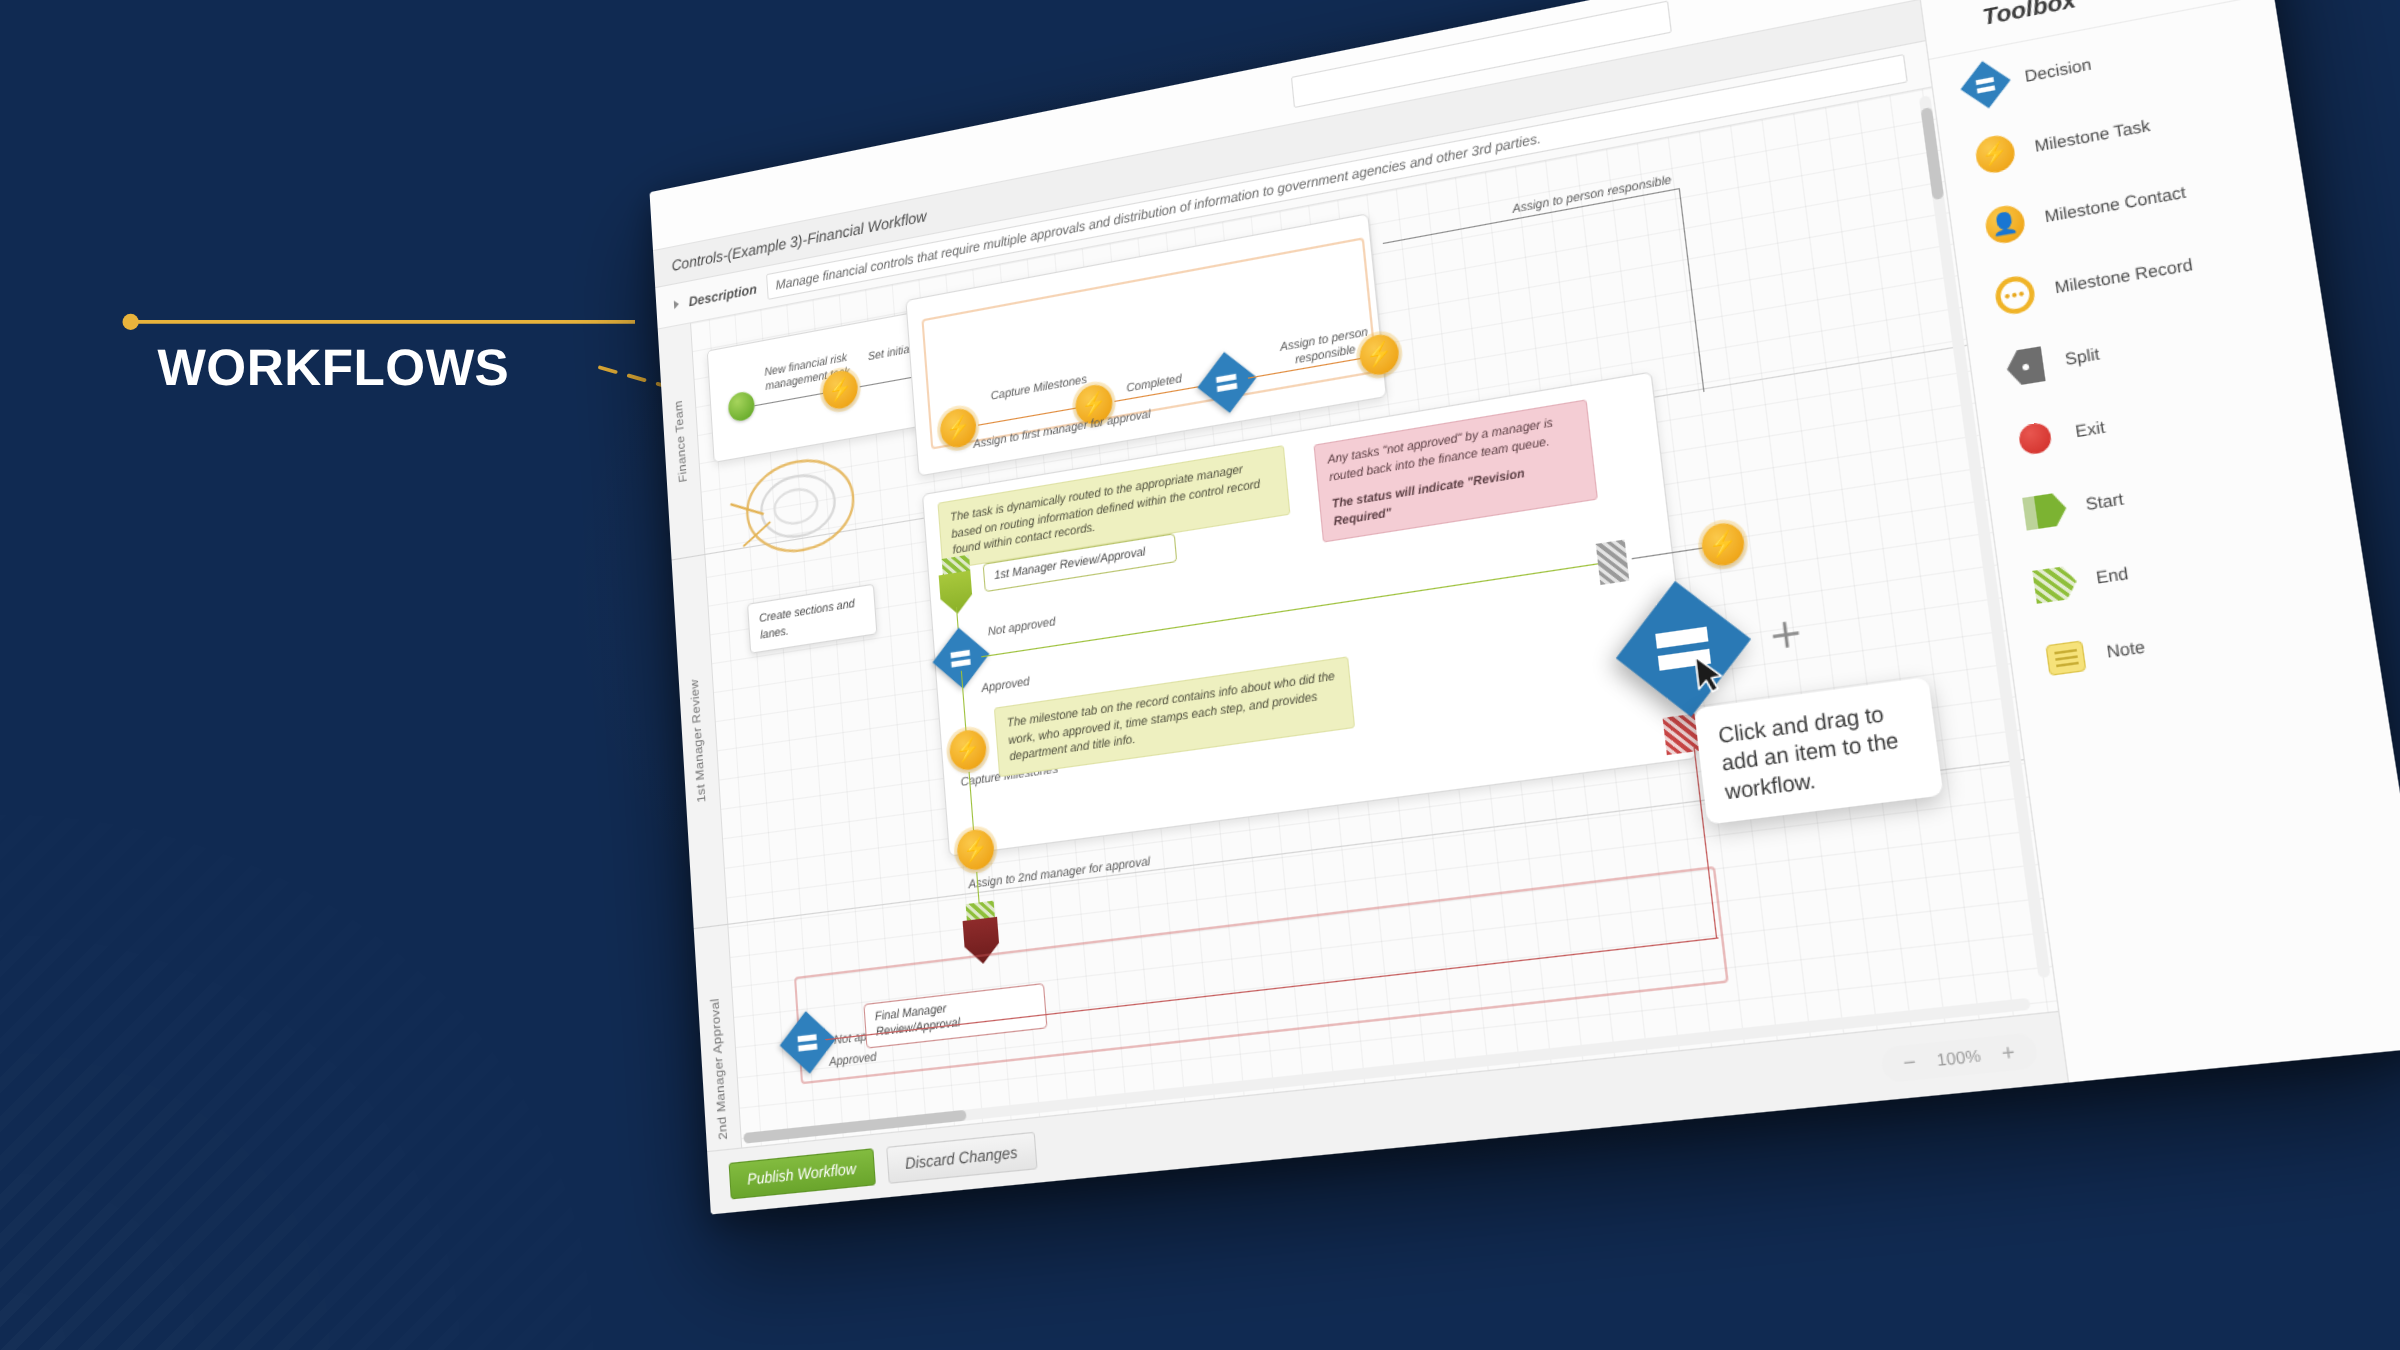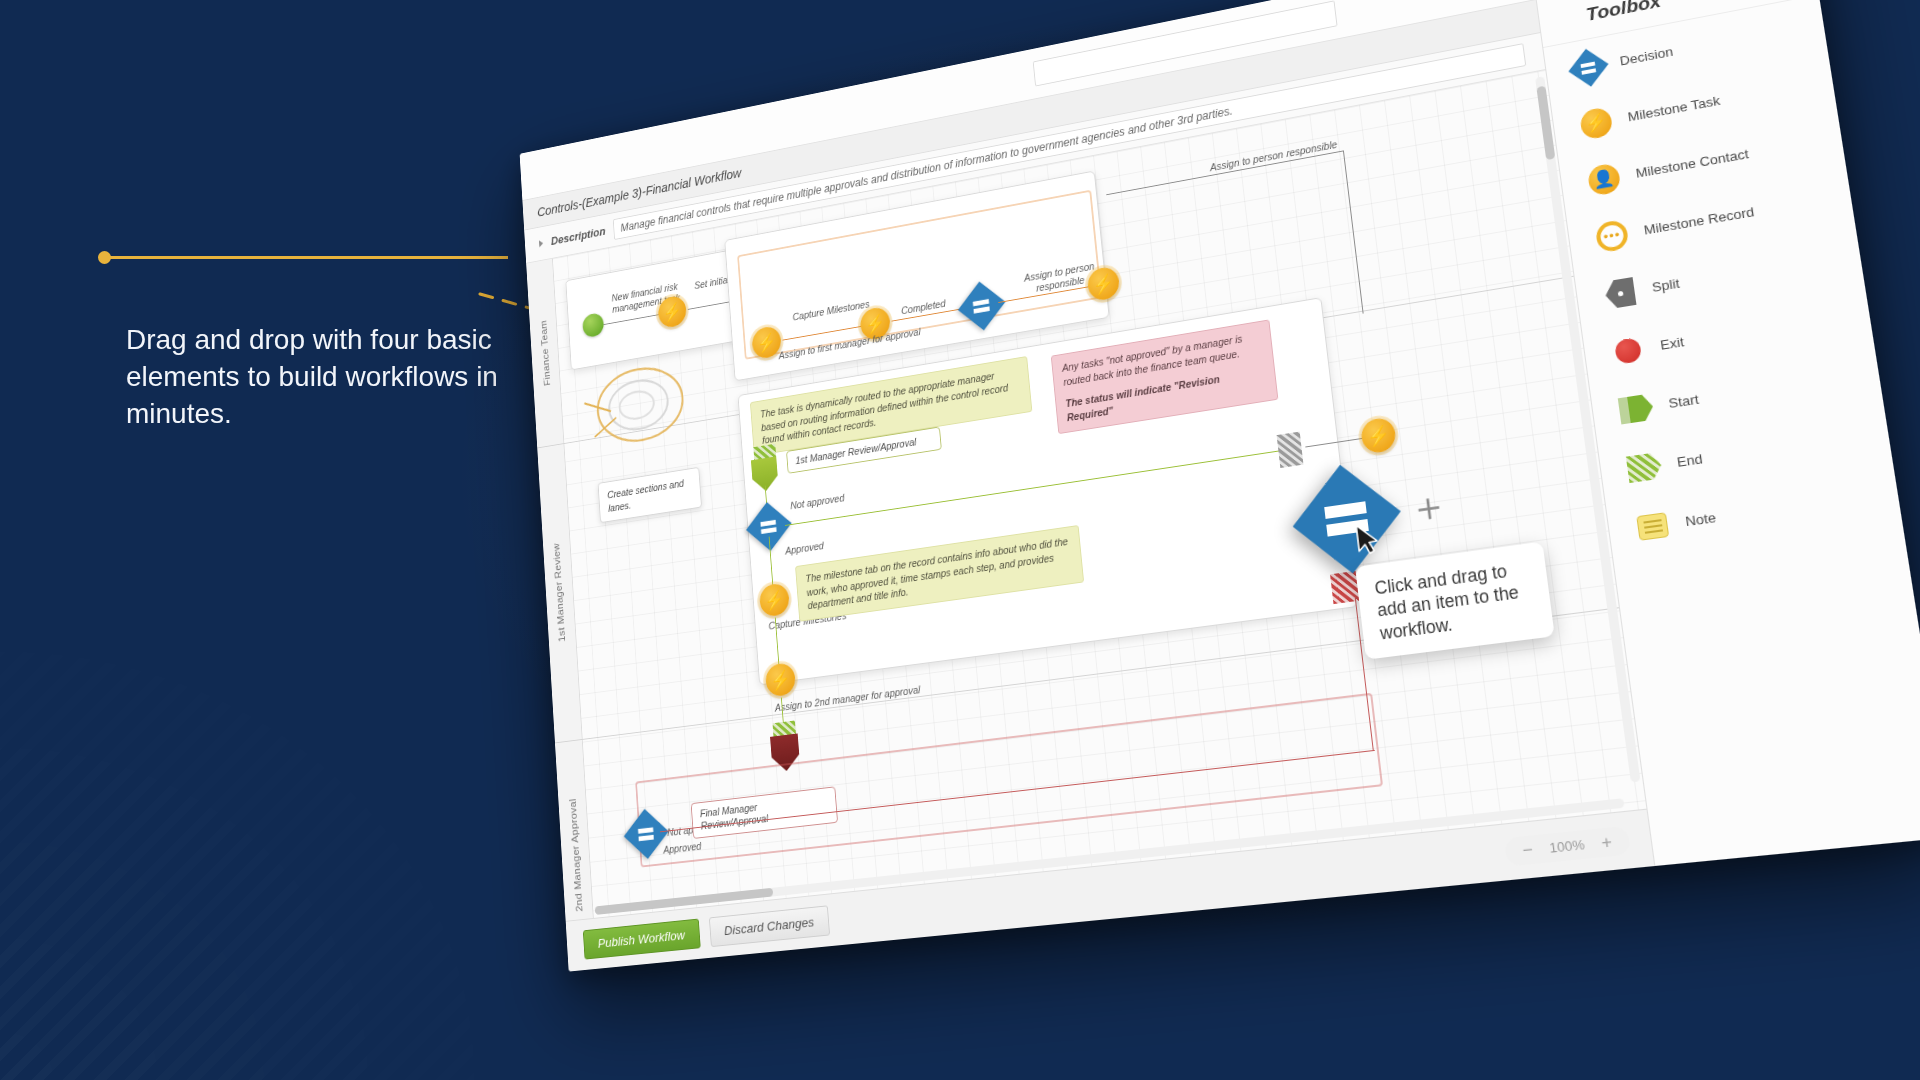--- a/index.html
+++ b/index.html
@@ -332,21 +332,21 @@
 <body>
 
 <div class="bg-stripes"></div>
 <div class="bg-vignette"></div>
 
 <div class="copy">
   <div class="rule-wrap">
     <div class="rule-dot"></div>
     <div class="rule-line"></div>
   </div>
-  <div class="subcopy">Drag and drop with four basic elements to build workflows in minutes.</div>
+  <div class="headline-2">WORKFLOWS</div>
 </div>
 
 <svg style="position:absolute;left:480px;top:288px;width:240px;height:130px;overflow:visible;pointer-events:none;">
   <path d="M0,6 L120,40 L195,64" stroke="#e0ab35" stroke-width="3" fill="none" stroke-dasharray="13 11" stroke-linecap="round"></path>
 </svg>
 
 <div class="app-stage">
 <div class="app-window">
 
   <div class="win-topbar">

